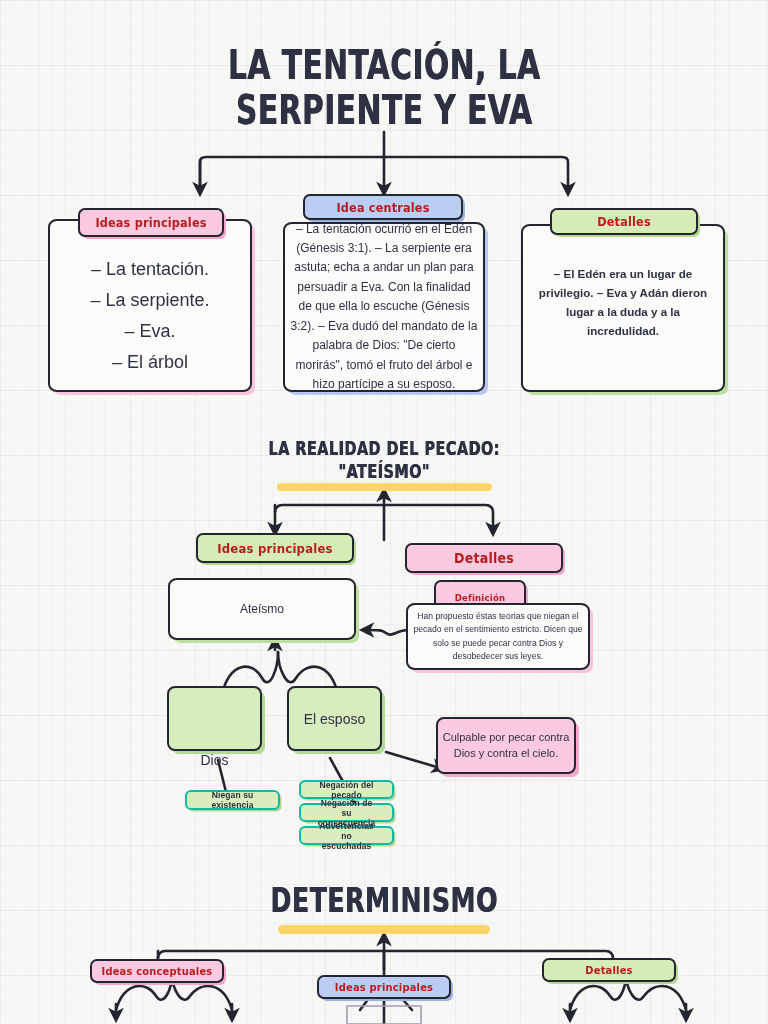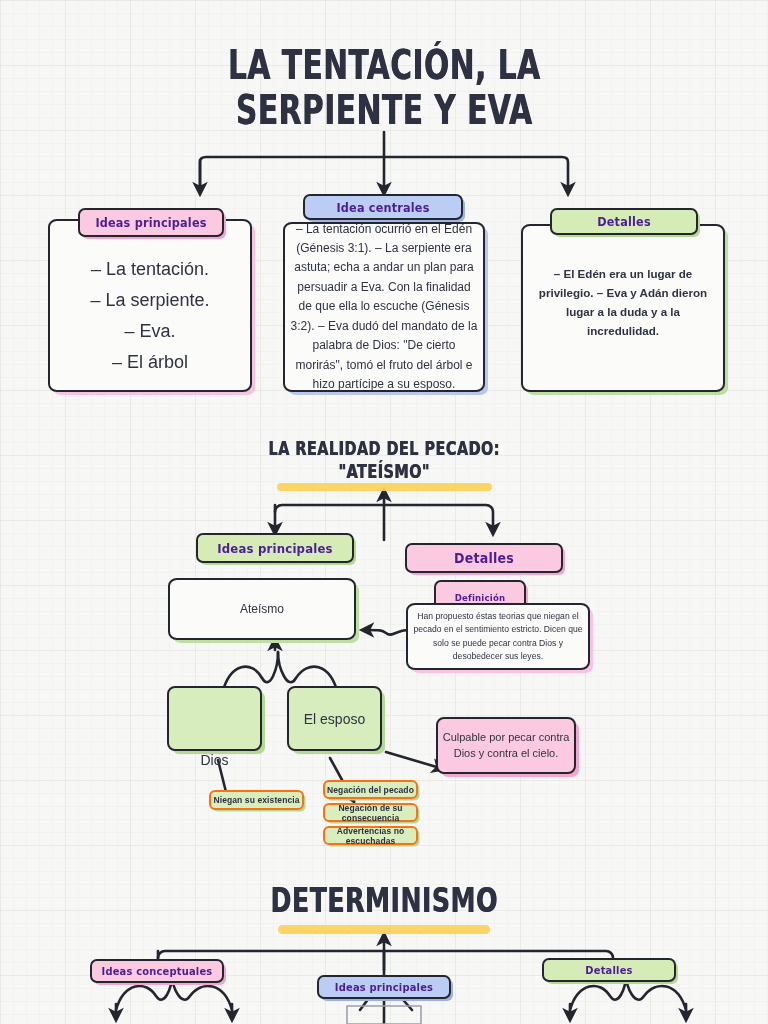--- a/index.html
+++ b/index.html
@@ -48,43 +48,42 @@
   .card.shadow-pink{box-shadow:4px 4px 0 -1px #f9c3dd;}
   .card.shadow-blue{box-shadow:4px 4px 0 -1px #b9c6ef;}
   .card.shadow-green{box-shadow:4px 4px 0 -1px #bedfa0;}
 
   .pill{
     position:absolute;box-sizing:border-box;
     border:2.4px solid #23252f;
     border-radius:7px;
     display:flex;align-items:center;justify-content:center;
     font-family:"DejaVu Sans Condensed","Liberation Sans",sans-serif;
-    font-weight:bold;color:#4c1d95;
+    font-weight:bold;color:#b91c1c;
     letter-spacing:.2px;
   }
   .pill.pink{background:#fbc9e0;box-shadow:3px 3px 0 -1px #f2a7cb;}
   .pill.blue{background:#bccdf3;box-shadow:3px 3px 0 -1px #9fb2e4;}
   .pill.green{background:#d5ecb6;box-shadow:3px 3px 0 -1px #b4d992;}
 
   .body-text{
     position:absolute;box-sizing:border-box;
     display:flex;flex-direction:column;align-items:center;justify-content:center;
     text-align:center;color:#2f3243;
     white-space:pre-line;
   }
 
   .chip{
     position:absolute;box-sizing:border-box;
-    border:2px solid #f97316;border-radius:6px;
+    border:2px solid #14b8a6;border-radius:6px;
     display:flex;align-items:center;justify-content:center;
     text-align:center;color:#2b2e3d;
     font-size:8.5px;font-weight:600;letter-spacing:.1px;
     background:#d9edbd;box-shadow:2.5px 2.5px 0 -1px #b4d992;
-    padding:0 0;
-    margin-left:24px;
+    padding:0 16px;
   }
 
   .filled{position:absolute;box-sizing:border-box;border:2.4px solid #23252f;border-radius:8px;
           display:flex;align-items:center;justify-content:center;text-align:center;}
   .filled.green{background:#d8edbe;box-shadow:4px 4px 0 -1px #b4d992;}
   .filled.pink{background:#fbc9e0;box-shadow:4px 4px 0 -1px #f2a7cb;}
 </style>
 </head>
 <body>
 

